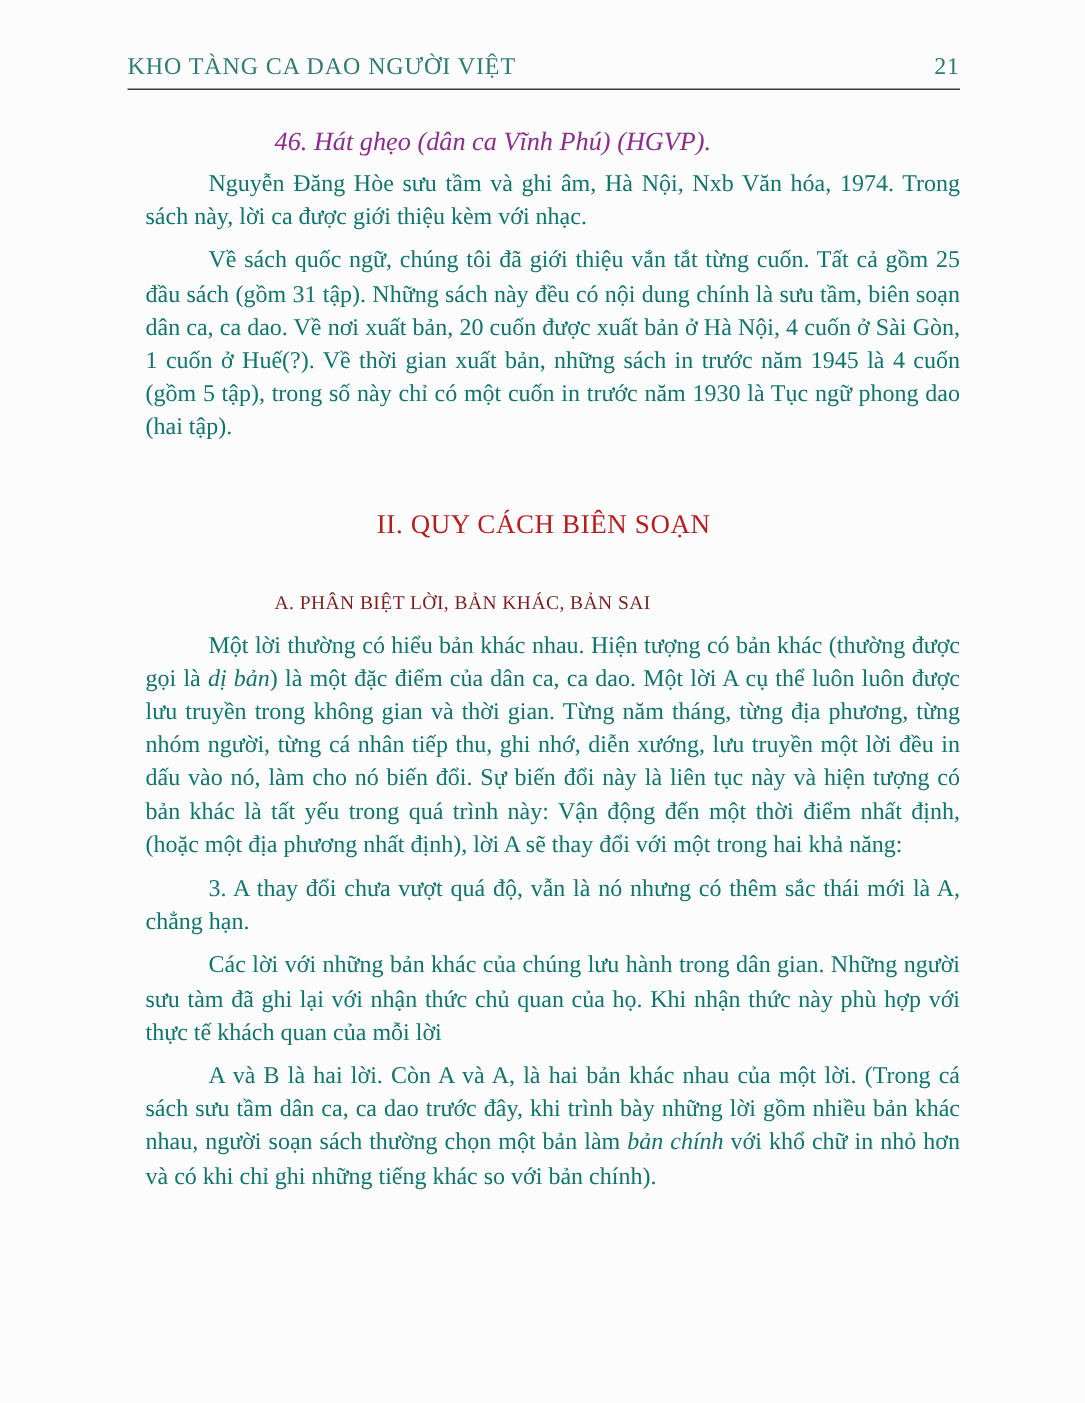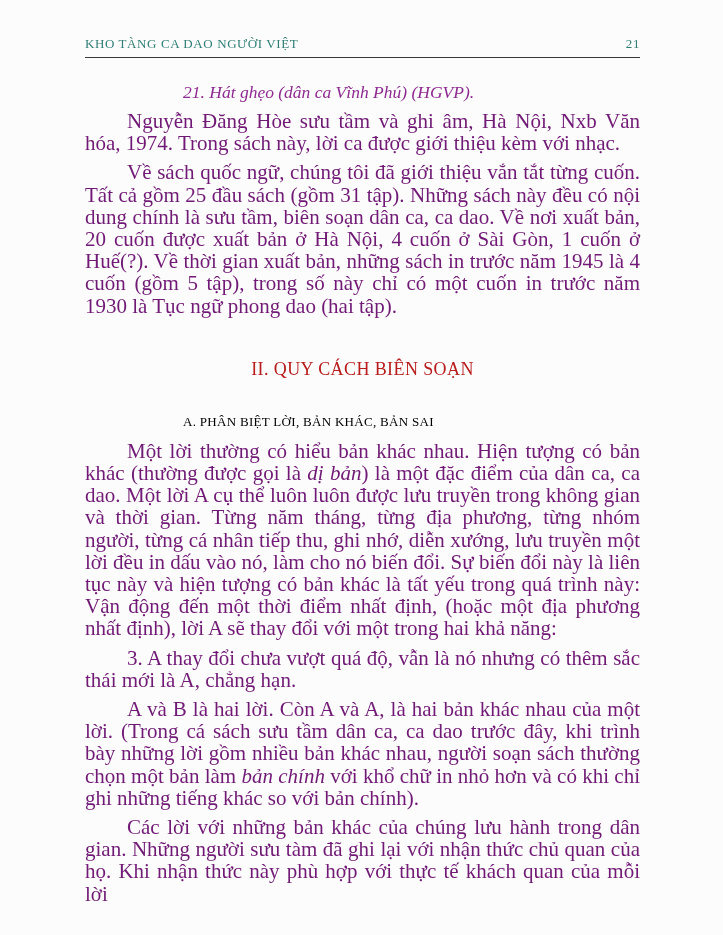--- a/index.html
+++ b/index.html
@@ -11,90 +11,90 @@
     font-family: "Liberation Serif", "DejaVu Serif", serif;
     color: #171717;
     overflow: hidden;
     box-sizing: border-box;
     padding: 36px 83px 0 85px;
   }
   .running-head {
     display: flex;
     justify-content: space-between;
     align-items: baseline;
-    font-size: 13px;
+    font-size: 16px;
     letter-spacing: 0.6px;
     color: #2e7d74;
     font-weight: 400;
   }
   .head-rule {
     border: none;
     border-top: 1.8px solid #3a3a3a;
     margin: 5px 0 0 0;
   }
   .entry-title {
     margin: 24px 0 0 98px;
     font-size: 17.5px;
     font-style: italic;
     font-weight: 500;
     color: #8e2b90;
   }
   .para {
-    margin: 7px 0 0 0;
-    font-size: 21px;
+    margin: 7px 0 0 12px;
+    font-size: 16px;
     line-height: 22.2px;
     text-align: justify;
     text-indent: 42px;
-    color: #701a75;
+    color: #0f766e;
   }
   .para .seg { font-style: normal; }
   .para .term { }
   .section-heading {
     margin: 42px 0 0 0;
     text-align: center;
     font-size: 18px;
     font-weight: 400;
     letter-spacing: 0.4px;
     color: #b91c1c;
   }
   .sub-heading {
     margin: 34px 0 0 98px;
     font-size: 13px;
     font-weight: 400;
     letter-spacing: 0.3px;
-    color: #000000;
+    color: #7f1d1d;
   }
   .sub-heading + .para { margin-top: 10px; }
 </style>
 </head>
 <body>
 
 <div class="page">
 
   <header class="running-head">
     <span>KHO TÀNG CA DAO NGƯỜI VIỆT</span>
     <span>21</span>
   </header>
   <hr class="head-rule">
 
   <main>
 
-    <h3 class="entry-title">21. Hát ghẹo (dân ca Vĩnh Phú) (HGVP).</h3>
+    <h3 class="entry-title">46. Hát ghẹo (dân ca Vĩnh Phú) (HGVP).</h3>
 
     <p class="para">Nguyễn Đăng Hòe sưu tầm và ghi âm, Hà Nội, Nxb Văn hóa, 1974. Trong sách này, lời ca được giới thiệu kèm với nhạc.</p>
 
     <p class="para">Về sách quốc ngữ, chúng tôi đã giới thiệu vắn tắt từng cuốn. Tất cả gồm 25 đầu sách (gồm 31 tập). Những sách này đều có nội dung chính là sưu tầm, biên soạn dân ca, ca dao. Về nơi xuất bản, 20 cuốn được xuất bản ở Hà Nội, 4 cuốn ở Sài Gòn, 1 cuốn ở Huế(?). Về thời gian xuất bản, những sách in trước năm 1945 là 4 cuốn (gồm 5 tập), trong số này chỉ có một cuốn in trước năm 1930 là Tục ngữ phong dao (hai tập).</p>
 
     <h2 class="section-heading">II. QUY CÁCH BIÊN SOẠN</h2>
 
     <h4 class="sub-heading">A. PHÂN BIỆT LỜI, BẢN KHÁC, BẢN SAI</h4>
 
     <p class="para"><span class="seg">Một lời thường có hiểu bản khác nhau. Hiện tượng có bản khác (thường được gọi là </span><i class="term">dị bản</i><span class="seg">) là một đặc điểm của dân ca, ca dao. Một lời A cụ thể luôn luôn được lưu truyền trong không gian và thời gian. Từng năm tháng, từng địa phương, từng nhóm người, từng cá nhân tiếp thu, ghi nhớ, diễn xướng, lưu truyền một lời đều in dấu vào nó, làm cho nó biến đổi. Sự biến đổi này là liên tục này và hiện tượng có bản khác là tất yếu trong quá trình này: Vận động đến một thời điểm nhất định, (hoặc một địa phương nhất định), lời A sẽ thay đổi với một trong hai khả năng:</span></p>
 
 
     <p class="para">3. A thay đổi chưa vượt quá độ, vẫn là nó nhưng có thêm sắc thái mới là A, chẳng hạn.</p>
 
+    <p class="para">Các lời với những bản khác của chúng lưu hành trong dân gian. Những người sưu tàm đã ghi lại với nhận thức chủ quan của họ. Khi nhận thức này phù hợp với thực tế khách quan của mỗi lời</p>
+
     <p class="para"><span class="seg">A và B là hai lời. Còn A và A, là hai bản khác nhau của một lời. (Trong cá sách sưu tầm dân ca, ca dao trước đây, khi trình bày những lời gồm nhiều bản khác nhau, người soạn sách thường chọn một bản làm </span><i class="term">bản chính</i><span class="seg"> với khổ chữ in nhỏ hơn và có khi chỉ ghi những tiếng khác so với bản chính).</span></p>
-
-    <p class="para">Các lời với những bản khác của chúng lưu hành trong dân gian. Những người sưu tàm đã ghi lại với nhận thức chủ quan của họ. Khi nhận thức này phù hợp với thực tế khách quan của mỗi lời</p>
 
   </main>
 </div>
 
 </body></html>

